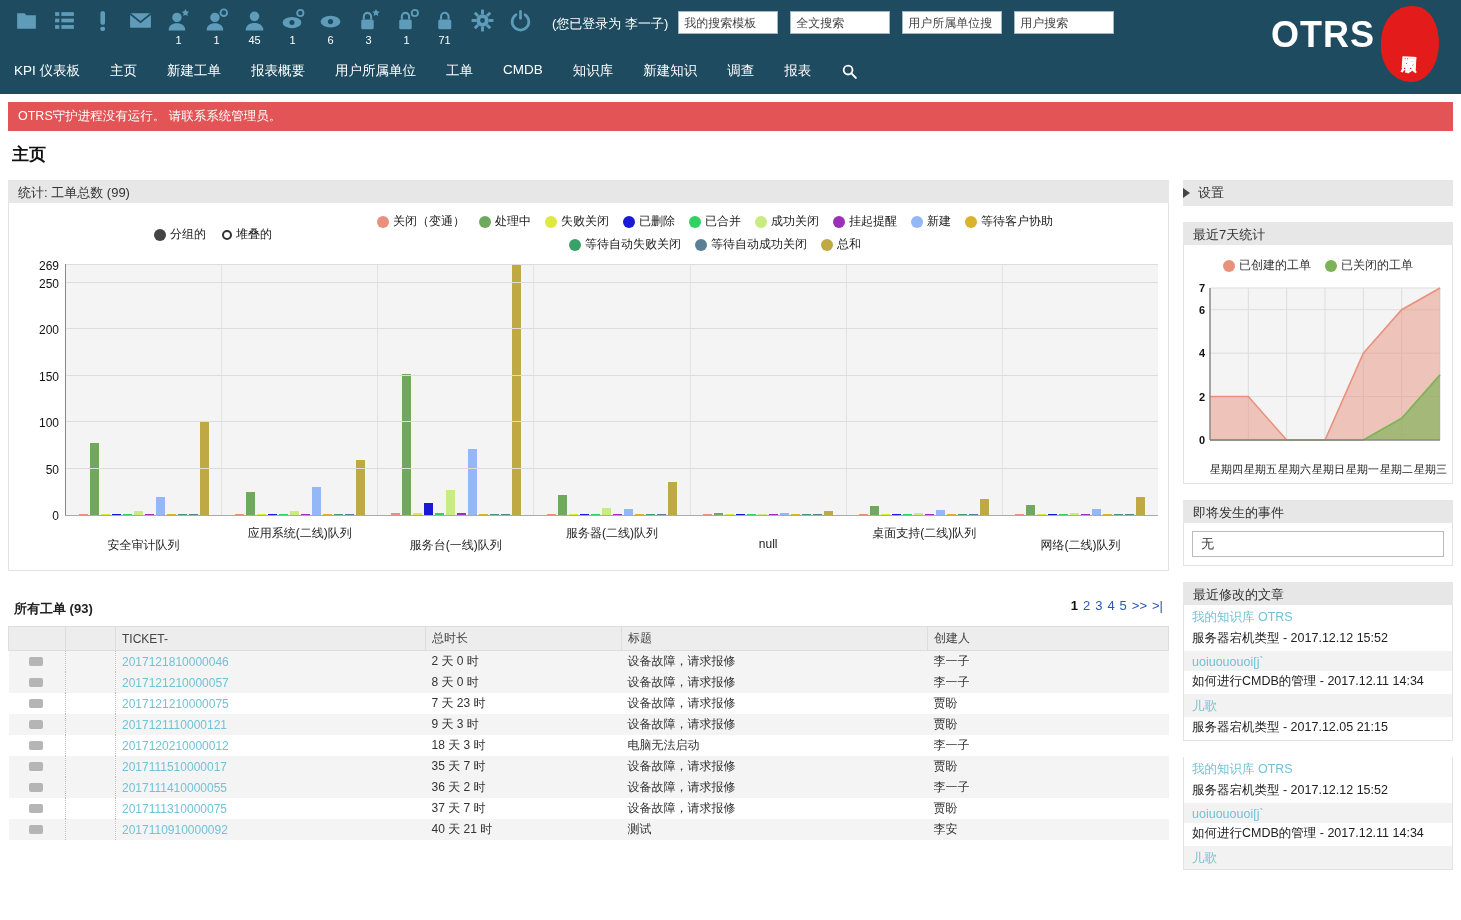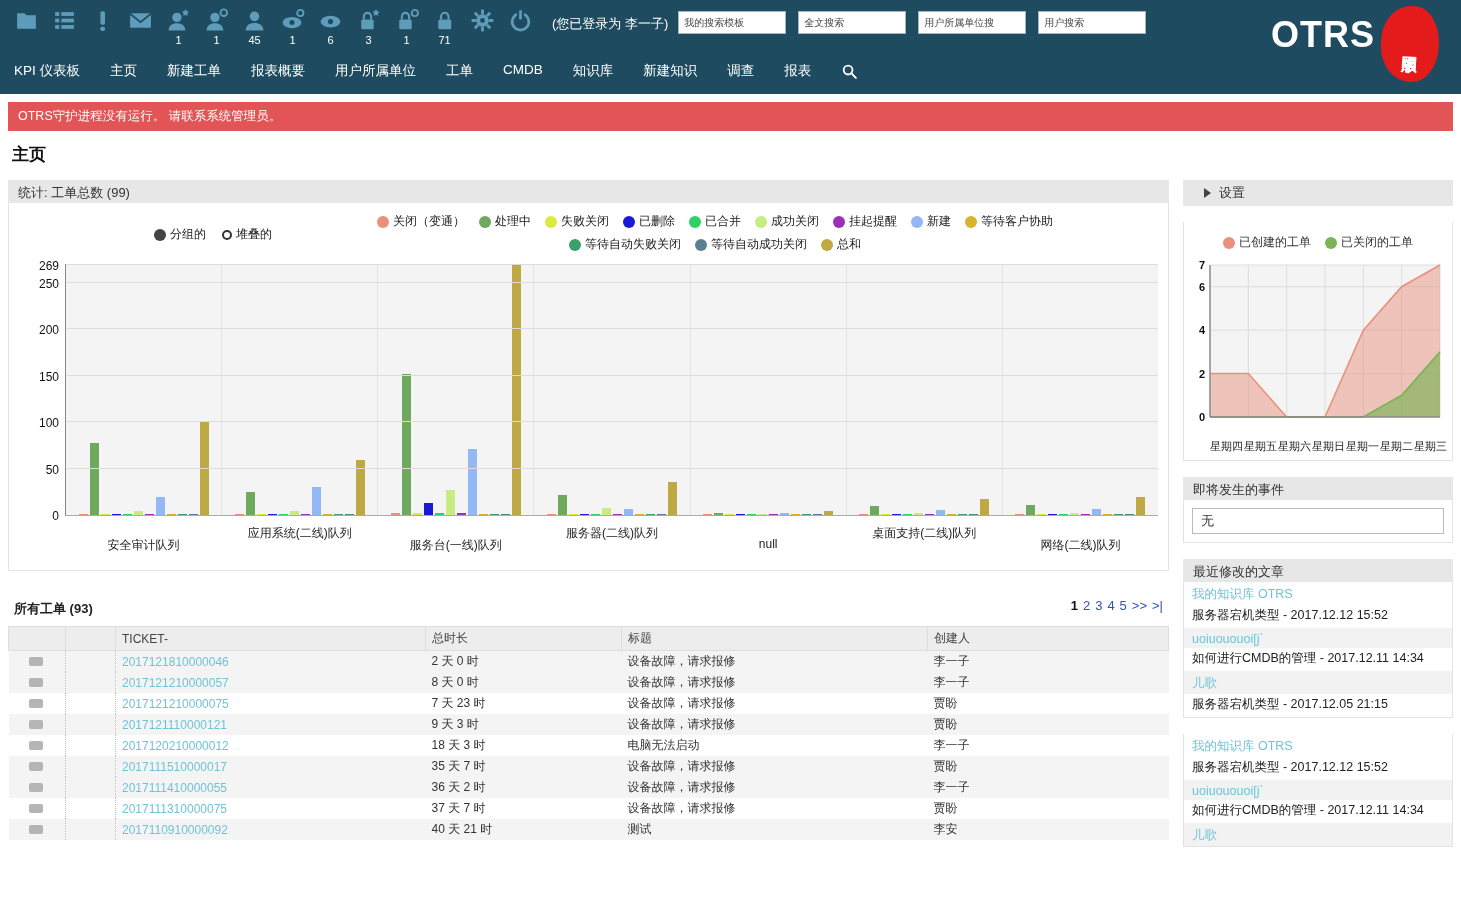--- a/index.html
+++ b/index.html
@@ -7,21 +7,21 @@
     font-family:"Liberation Sans","DejaVu Sans",sans-serif; color:#333; }
 
   
   .top { background:var(--header-bg,#1e4b5f); height:94px; position:relative; }
   .toolbar { display:flex; align-items:flex-start; padding:8px 14px 0 14px; height:50px; }
   .tool { display:flex; flex-direction:column; align-items:center; margin-right:13px; cursor:pointer; }
   .tool svg { width:25px; height:25px; fill:var(--icon,#5e9cba); }
   .tool .cnt { color:#fff; font-size:11px; line-height:12px; margin-top:1px; min-height:12px; }
   .login { color:#fff; font-size:13px; margin:7px 10px 0 6px; white-space:nowrap; }
   .searches { display:flex; gap:12px; margin-top:3px; }
-  .searches input { width:108px; height:23px; border:1px solid #9fb7c3; font-size:10px; padding:2px 5px;
+  .searches input { width:100px; height:23px; border:1px solid #9fb7c3; font-size:12px; padding:2px 5px;
      font-family:inherit; color:#404040; }
   .searches input::placeholder { color:#444; opacity:1; }
   .logo { position:absolute; right:86px; top:14px; color:#fff; font-size:36px; font-weight:bold;
      letter-spacing:1px; }
   .seal { position:absolute; right:22px; top:6px; width:58px; height:76px; background:var(--seal,#e31b1b);
      border-radius:52% 44% 46% 54% / 46% 52% 50% 48%; transform:rotate(3deg);
      color:#fff; font-weight:bold; font-size:16px; text-align:center;
      writing-mode:vertical-rl; display:flex; align-items:center; justify-content:center; line-height:1.05; }
   .nav { display:flex; align-items:center; gap:30px; padding:12px 16px 0 14px; }
   .nav-item { color:#fff; font-size:13.5px; cursor:pointer; white-space:nowrap; }
@@ -77,21 +77,21 @@
      border:1px solid #ddd; padding:3px 6px; height:22px; }
   table.tickets td { padding:2px 6px; height:20px; overflow:hidden; white-space:nowrap; }
   table.tickets tr.alt td { background:#f4f4f4; }
   table.tickets td.flag-cell { padding-left:20px; }
   .flag { width:14px; height:9px; background:#b5b5b5; border-radius:2px; }
   td.dotted, th.dotted { border-left:1px dotted #bbb !important; border-right:1px dotted #bbb !important; }
   a.ticket-link { color:var(--link,#6fc3d7); text-decoration:none; cursor:pointer; }
 
   
   .side-box { margin-bottom:16px; }
-  .settings-bar { background:#e7e7e7; padding:4px 21px; font-size:13px; display:flex; align-items:center;
+  .settings-bar { background:#e7e7e7; padding:4px 0; font-size:13px; display:flex; align-items:center;
      gap:8px; cursor:pointer; }
   .tri { width:0; height:0; border-top:5px solid transparent; border-bottom:5px solid transparent;
      border-left:7px solid #444; }
   .week-body { padding:8px 4px 6px 4px; }
   .week-legend { display:flex; justify-content:center; gap:14px; font-size:12px; margin:4px 0 6px 0; }
   .week-xlabels { display:flex; width:238px; margin-left:22px; overflow:hidden; }
   .week-xlabels span { width:34px; text-align:left; font-size:11px; color:#222; flex:0 0 auto; }
   .events-body { padding:8px; }
   .events-box { border:1px solid #bbb; padding:3px 8px; font-size:13px; color:#333; }
   .article-list { font-size:12.5px; }
@@ -600,20 +600,21 @@
   <aside class="sidebar">
 
     <div class="side-box">
       <div class="settings-bar">
         <span class="tri"></span>
         <span>设置</span>
       </div>
     </div>
 
     <div class="side-box">
+      <div class="panel-header">最近7天统计</div>
       <div class="panel-body week-body">
         <div class="week-legend">
           <span class="legend-item">
             <span class="dot" id="week-dot-0" style="background: rgb(232, 146, 126);"></span>
             <span>已创建的工单</span>
           </span>
           <span class="legend-item">
             <span class="dot" id="week-dot-1" style="background: rgb(124, 179, 86);"></span>
             <span>已关闭的工单</span>
           </span>

